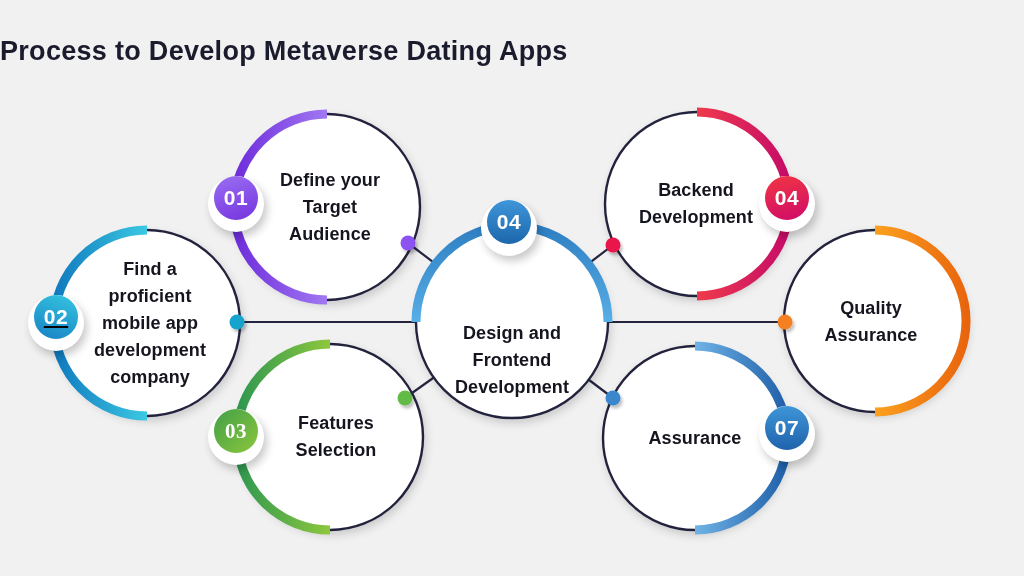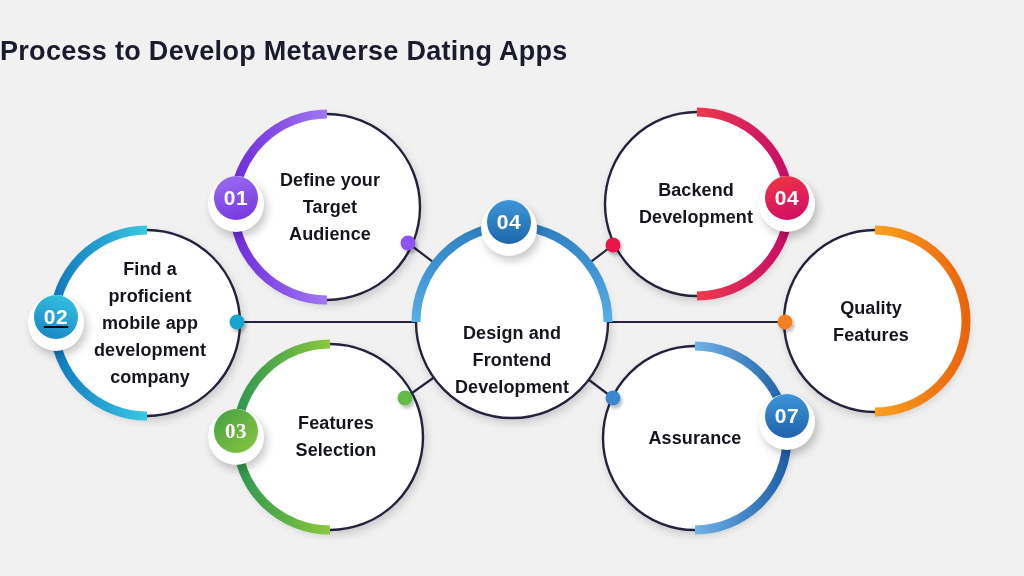--- a/index.html
+++ b/index.html
@@ -139,35 +139,35 @@
 proficient
 mobile app
 development
 company</div>
   <div class="label" style="left:512px;top:328px;margin-top:32px;">Design and
 Frontend
 Development</div>
   <div class="label" style="left:696px;top:204px;">Backend
 Development</div>
   <div class="label" style="left:871px;top:322px;">Quality
-Features</div>
+Assurance</div>
   <div class="label" style="left:695px;top:438px;">Assurance</div>
 
   <div class="badge" style="left:208px;top:176px;">
     <span class="badge-inner b1">01</span>
   </div>
   <div class="badge" style="left:28px;top:295px;text-decoration:underline;">
     <span class="badge-inner b2">02</span>
   </div>
   <div class="badge" style="left:208px;top:409px;">
     <span class="badge-inner b3">03</span>
   </div>
   <div class="badge" style="left:481px;top:200px;">
     <span class="badge-inner b4">04</span>
   </div>
   <div class="badge" style="left:759px;top:176px;">
     <span class="badge-inner b5">04</span>
   </div>
-  <div class="badge" style="left:759px;top:394px;">
+  <div class="badge" style="left:759px;top:406px;">
     <span class="badge-inner b7">07</span>
   </div>
 
 </div>
 
 </body></html>

